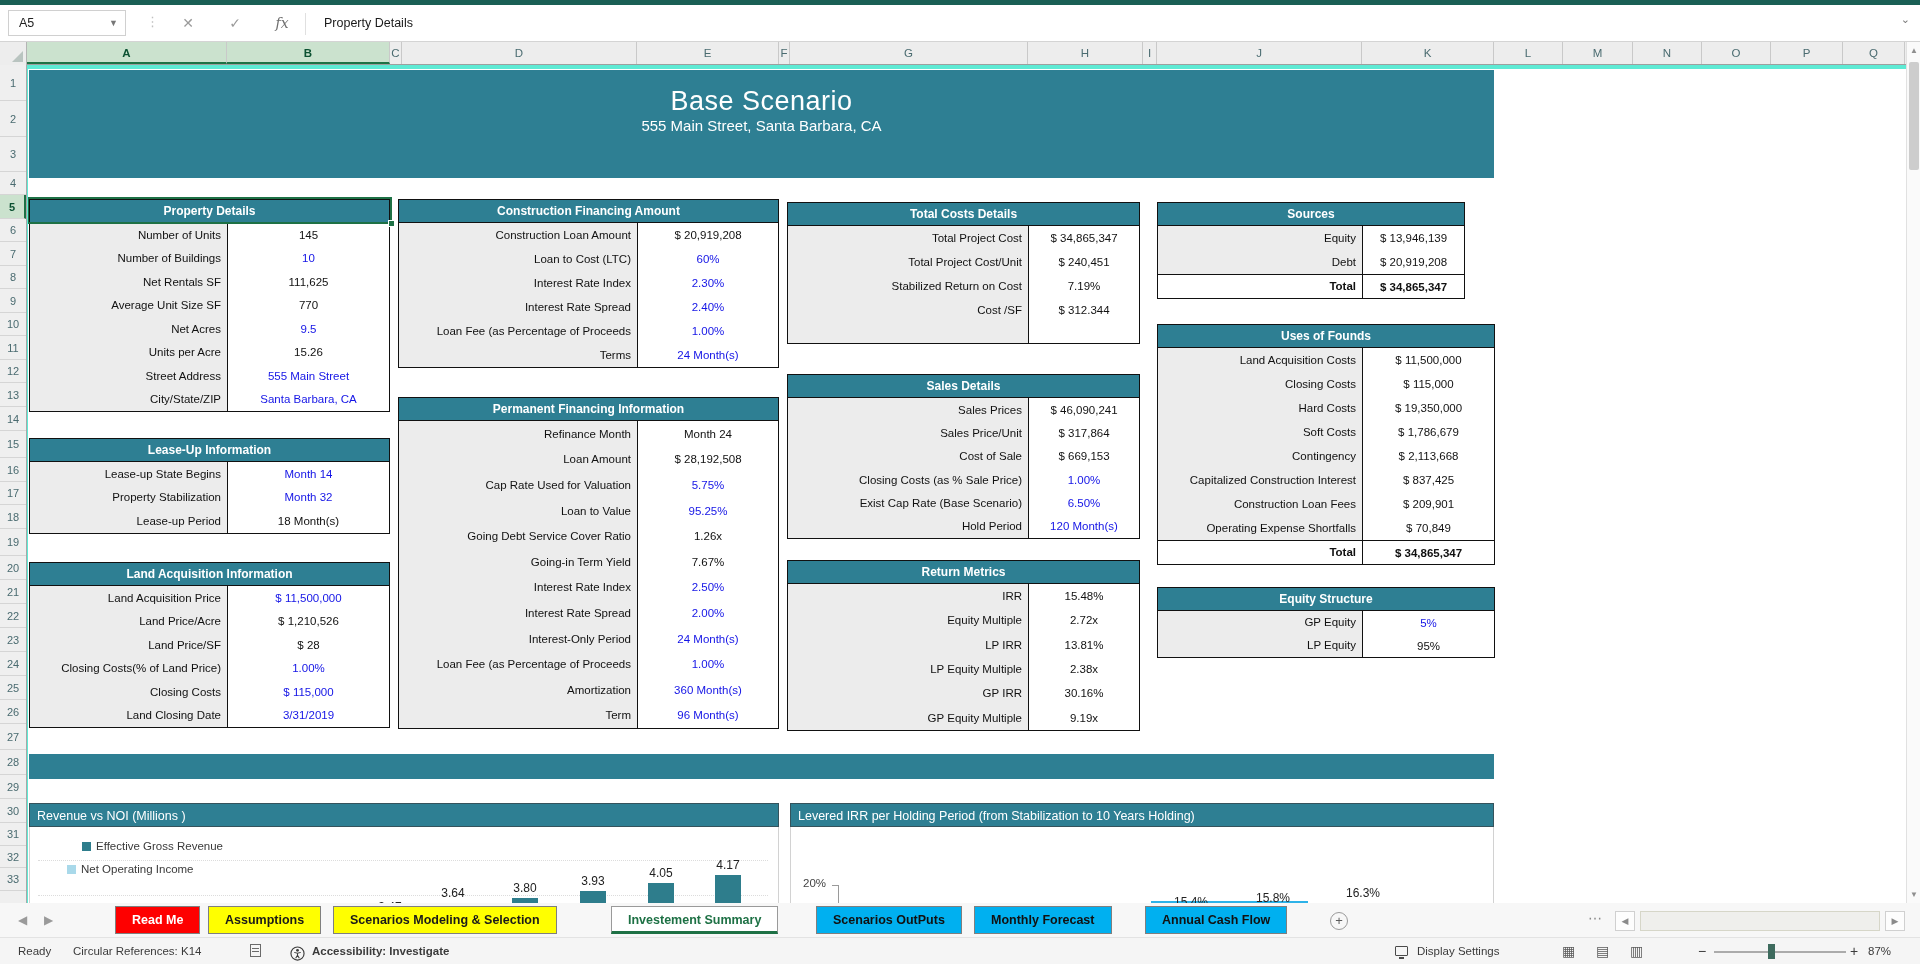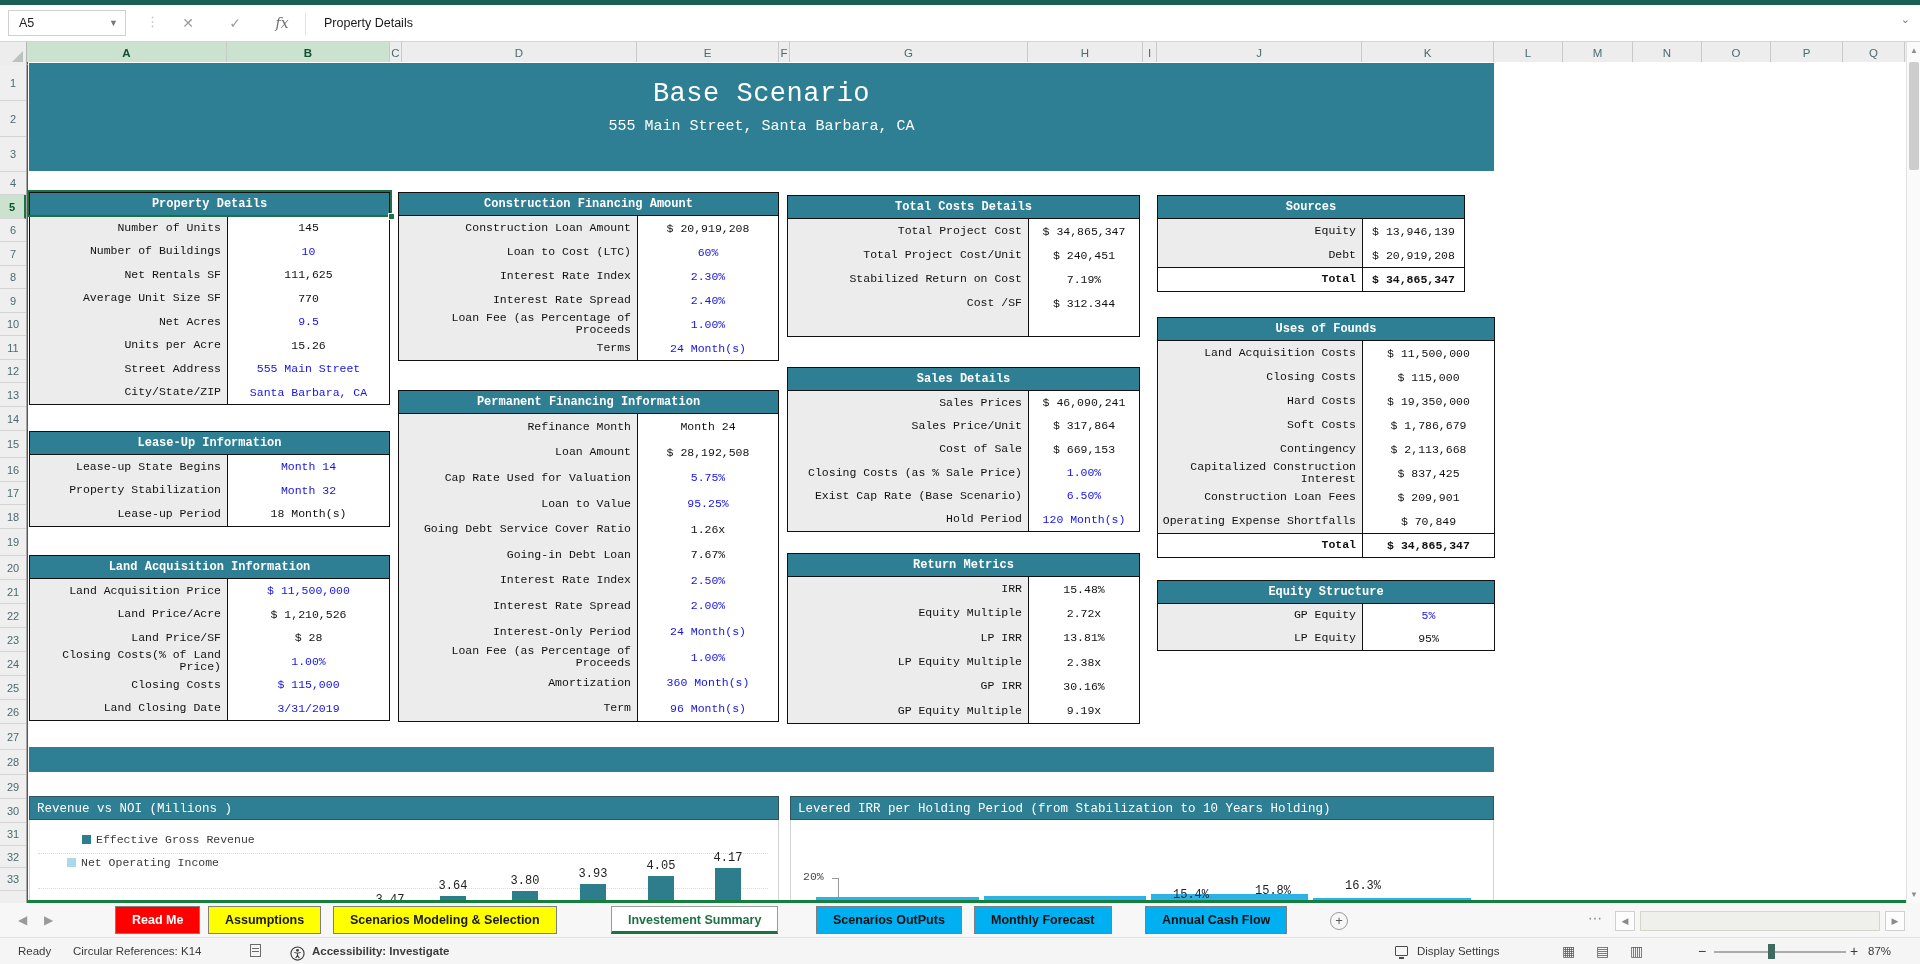--- a/index.html
+++ b/index.html
@@ -1,18 +1,18 @@
 <!DOCTYPE html>
 <html><head>
 <meta charset="utf-8">
 <style>
   * { margin:0; padding:0; box-sizing:border-box; }
   html,body { width:1920px; height:964px; overflow:hidden; background:#fff;
     font-family:"Liberation Sans", sans-serif; }
-  .screen { position:relative; width:1920px; height:964px; background:#15803d; overflow:hidden; }
+  .screen { position:relative; width:1920px; height:964px; background:#5eead4; overflow:hidden; }
 
   
   .top-strip { position:absolute; left:0; top:0; width:1920px; height:5px; background:#1a5f55; }
   .fbar { position:absolute; left:0; top:5px; width:1920px; height:37px; background:#fff; border-bottom:1px solid #d4d4d4; }
   .namebox { position:absolute; left:8px; top:5px; width:118px; height:26px; border:1px solid #d0d0d0; background:#fff;
     font-size:12.5px; color:#222; line-height:24px; padding-left:10px; }
   .namebox .dd { position:absolute; right:7px; top:0; color:#777; font-size:9px; line-height:24px; }
   .fbtn { position:absolute; top:5px; height:26px; width:26px; text-align:center; line-height:26px; color:#9a9a9a; font-size:14px; }
   .dots { position:absolute; left:146px; top:9px; color:#c0c0c0; font-size:13px; }
   .fx { font-family:"DejaVu Serif", serif; font-style:italic; color:#6e6e6e; font-size:14px; }
@@ -27,26 +27,26 @@
     border-left:11px solid transparent; border-bottom:11px solid #b9c4c0; }
   .colcell { position:absolute; top:0; height:22px; line-height:22px; text-align:center; overflow:hidden;
     font-size:11.5px; color:#4a6b70; border-right:1px solid #c9c9c9; }
   .colcell.sel { background:#cbe2ce; color:#0c5132; border-bottom:2px solid #1e7145; font-weight:bold; }
   .rowhead { position:absolute; left:0; top:65px; width:27px; height:838px; background:#efefef; border-right:1px solid #a8a8a8; }
   .rowcell { position:absolute; left:0; width:26px; text-align:center; font-size:11px; color:#4a6b70;
     border-bottom:1px solid #d5d5d5; display:flex; align-items:center; justify-content:center; }
   .rowcell.sel { background:#cbe2ce; color:#0c5132; font-weight:bold; border-right:2px solid #1e7145; }
 
   
-  .sheet { position:absolute; left:28px; top:62px; width:1878px; height:838px; background:#fff; overflow:hidden;font-family:Liberation Mono, monospace; }
+  .sheet { position:absolute; left:28px; top:69px; width:1878px; height:838px; background:#fff; overflow:hidden; }
   
 
   .titleblock { position:absolute; left:1px; top:1px; width:1465px; height:108px; background:#2e7f93; color:#fff; text-align:center; }
   .titleblock .t1 { margin-top:16px; font-size:27px; font-weight:300; letter-spacing:0.5px; }
-  .titleblock .t2 { margin-top:9px; font-size:15px; }
+  .titleblock .t2 { font-size:15px; }
 
   .tbl { position:absolute; border:1px solid #111; background:#fff; }
   .tbl-hdr { height:23px; line-height:23px; background:#2e7f93; color:#fff; text-align:center;
     font-size:12px; font-weight:bold; border-bottom:1px solid #111; }
   .trow { display:flex; height:var(--rh,23.5px); align-items:center; }
   .trow .lbl { width:var(--lw,198px); align-self:stretch; display:flex; align-items:center; justify-content:flex-end;
     background:#ececec; border-right:1px solid #111; padding-right:6px; font-size:11.5px; color:#111; text-align:right; line-height:1.05; }
   .trow .val { flex:1; text-align:center; font-size:11.5px; color:#111; }
   .trow .val.blue { color:#1414e6; }
   .trow.total { font-weight:bold; border-top:1px solid #111; }
@@ -319,21 +319,21 @@
           </div>
           <div class="trow">
             <div class="lbl">Loan to Value</div>
             <div class="val blue">95.25%</div>
           </div>
           <div class="trow">
             <div class="lbl">Going Debt Service Cover Ratio</div>
             <div class="val">1.26x</div>
           </div>
           <div class="trow">
-            <div class="lbl">Going-in Debt Loan</div>
+            <div class="lbl">Going-in Term Yield</div>
             <div class="val">7.67%</div>
           </div>
           <div class="trow">
             <div class="lbl">Interest Rate Index</div>
             <div class="val blue">2.50%</div>
           </div>
           <div class="trow">
             <div class="lbl">Interest Rate Spread</div>
             <div class="val blue">2.00%</div>
           </div>

